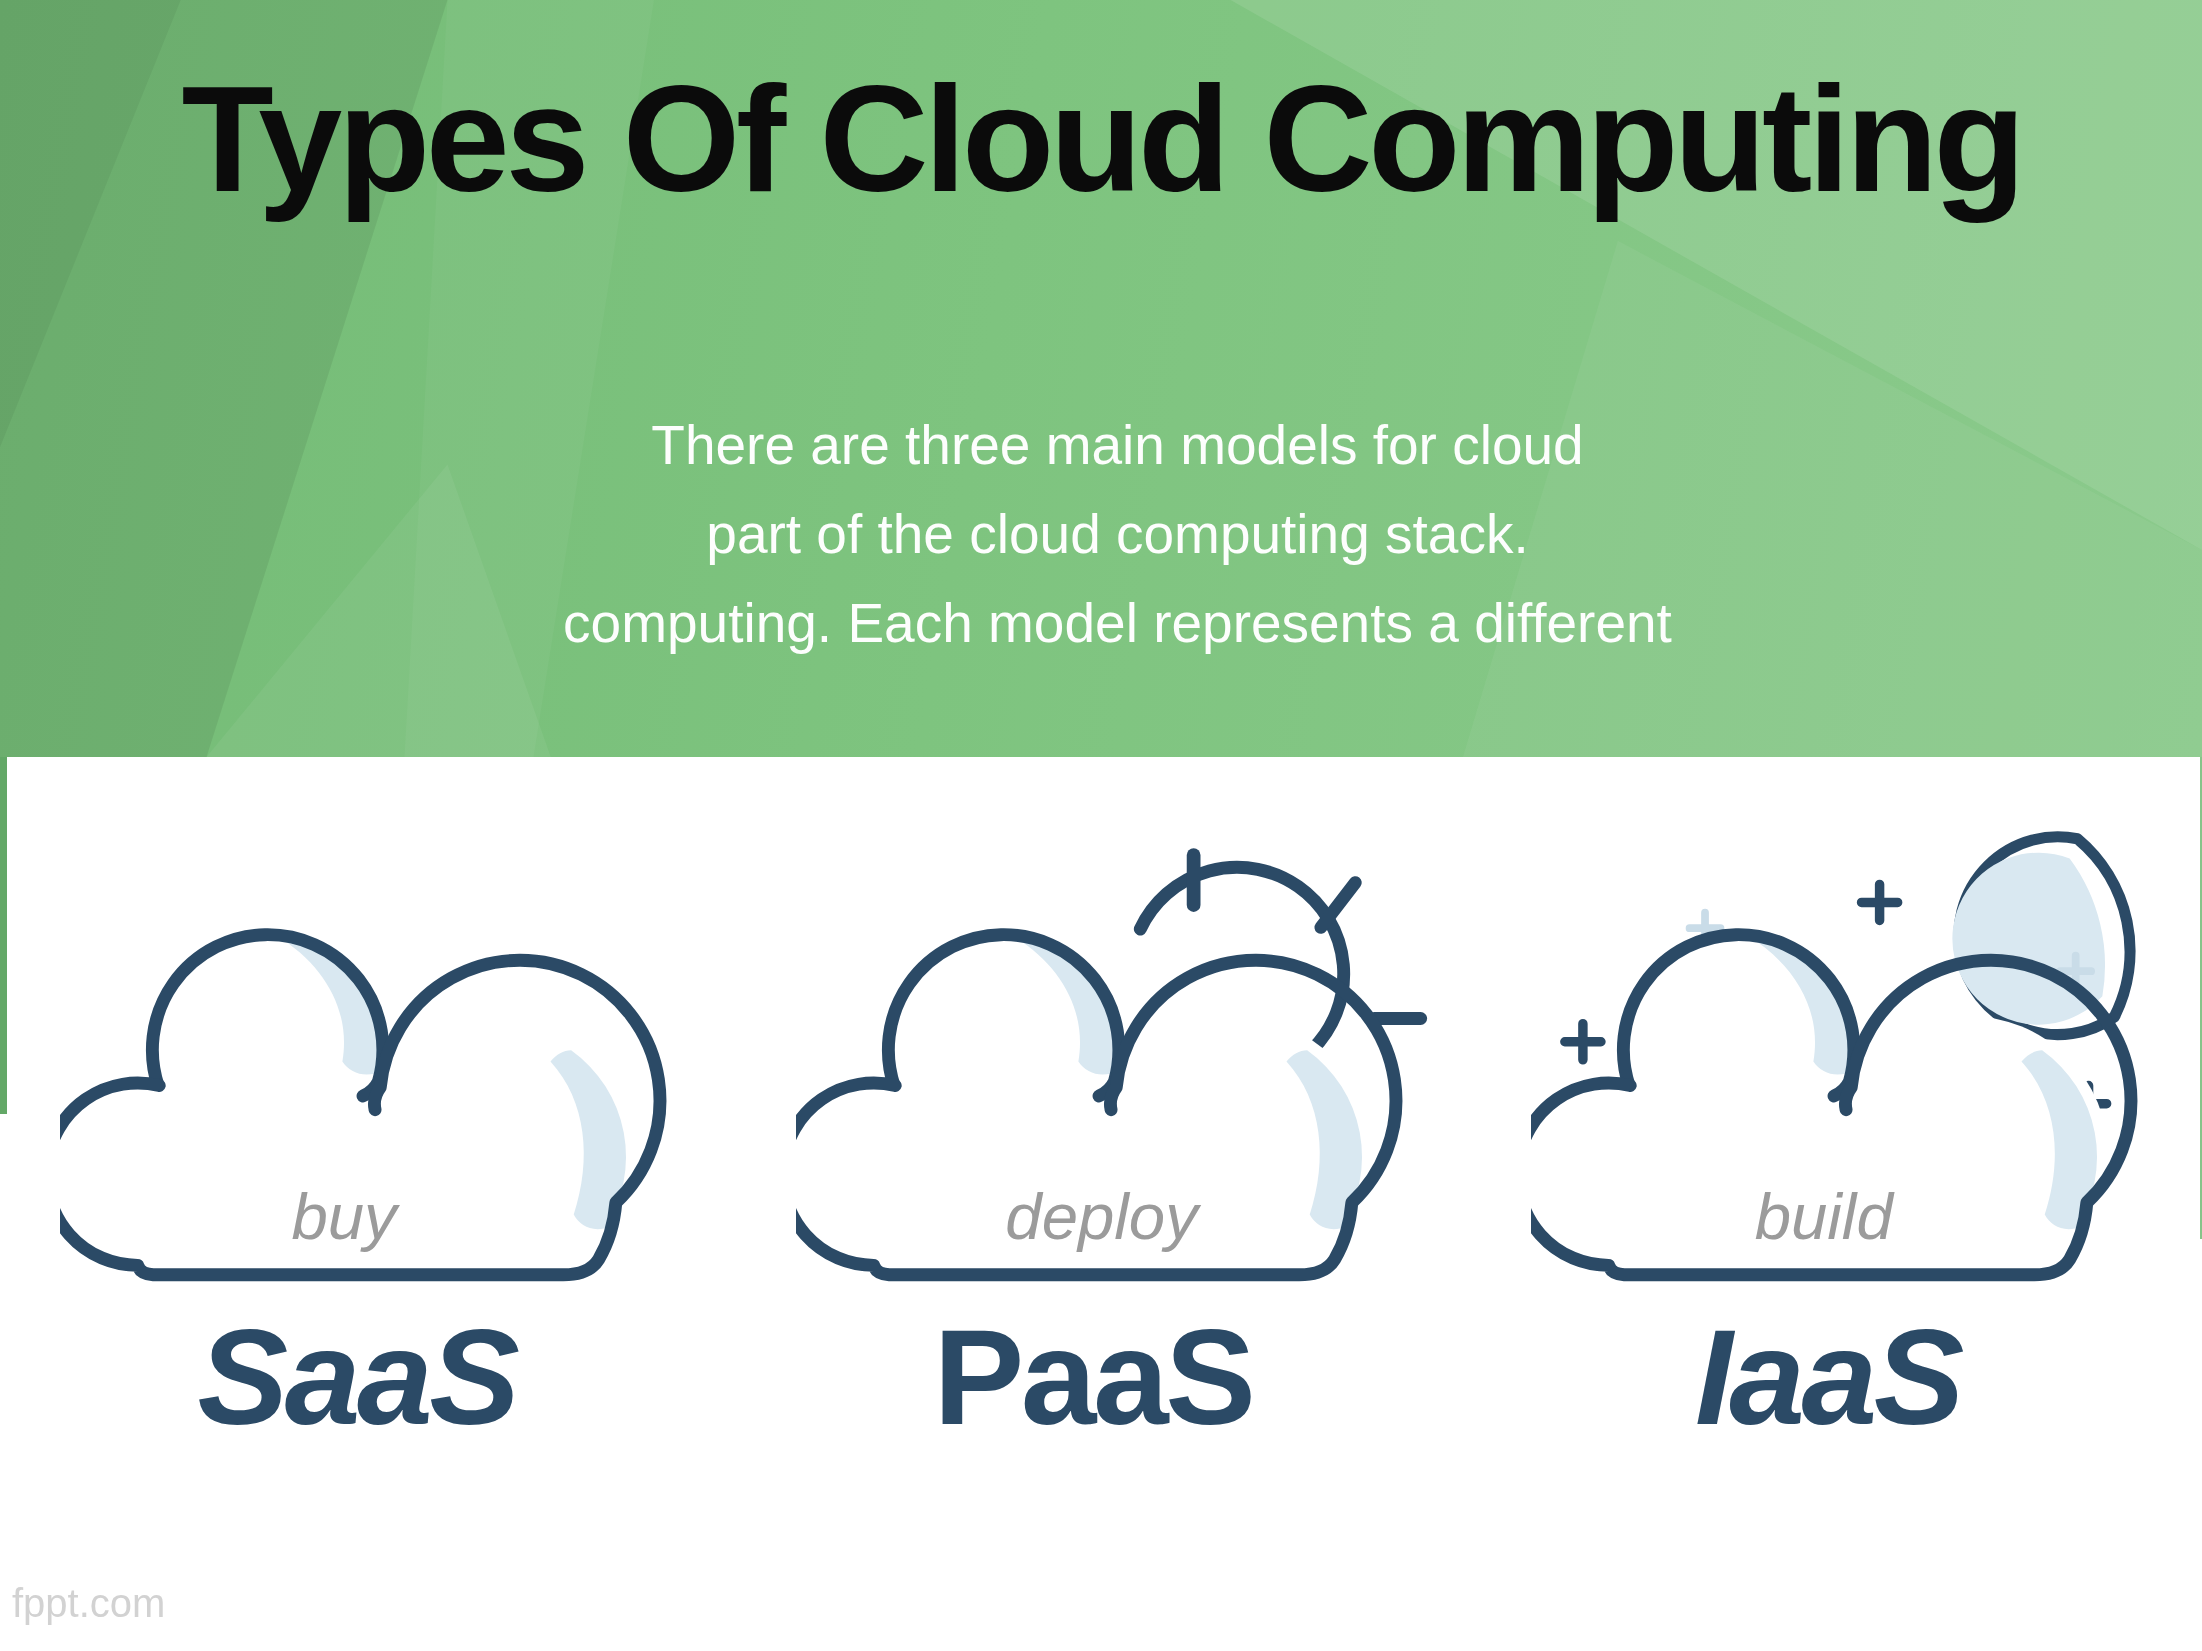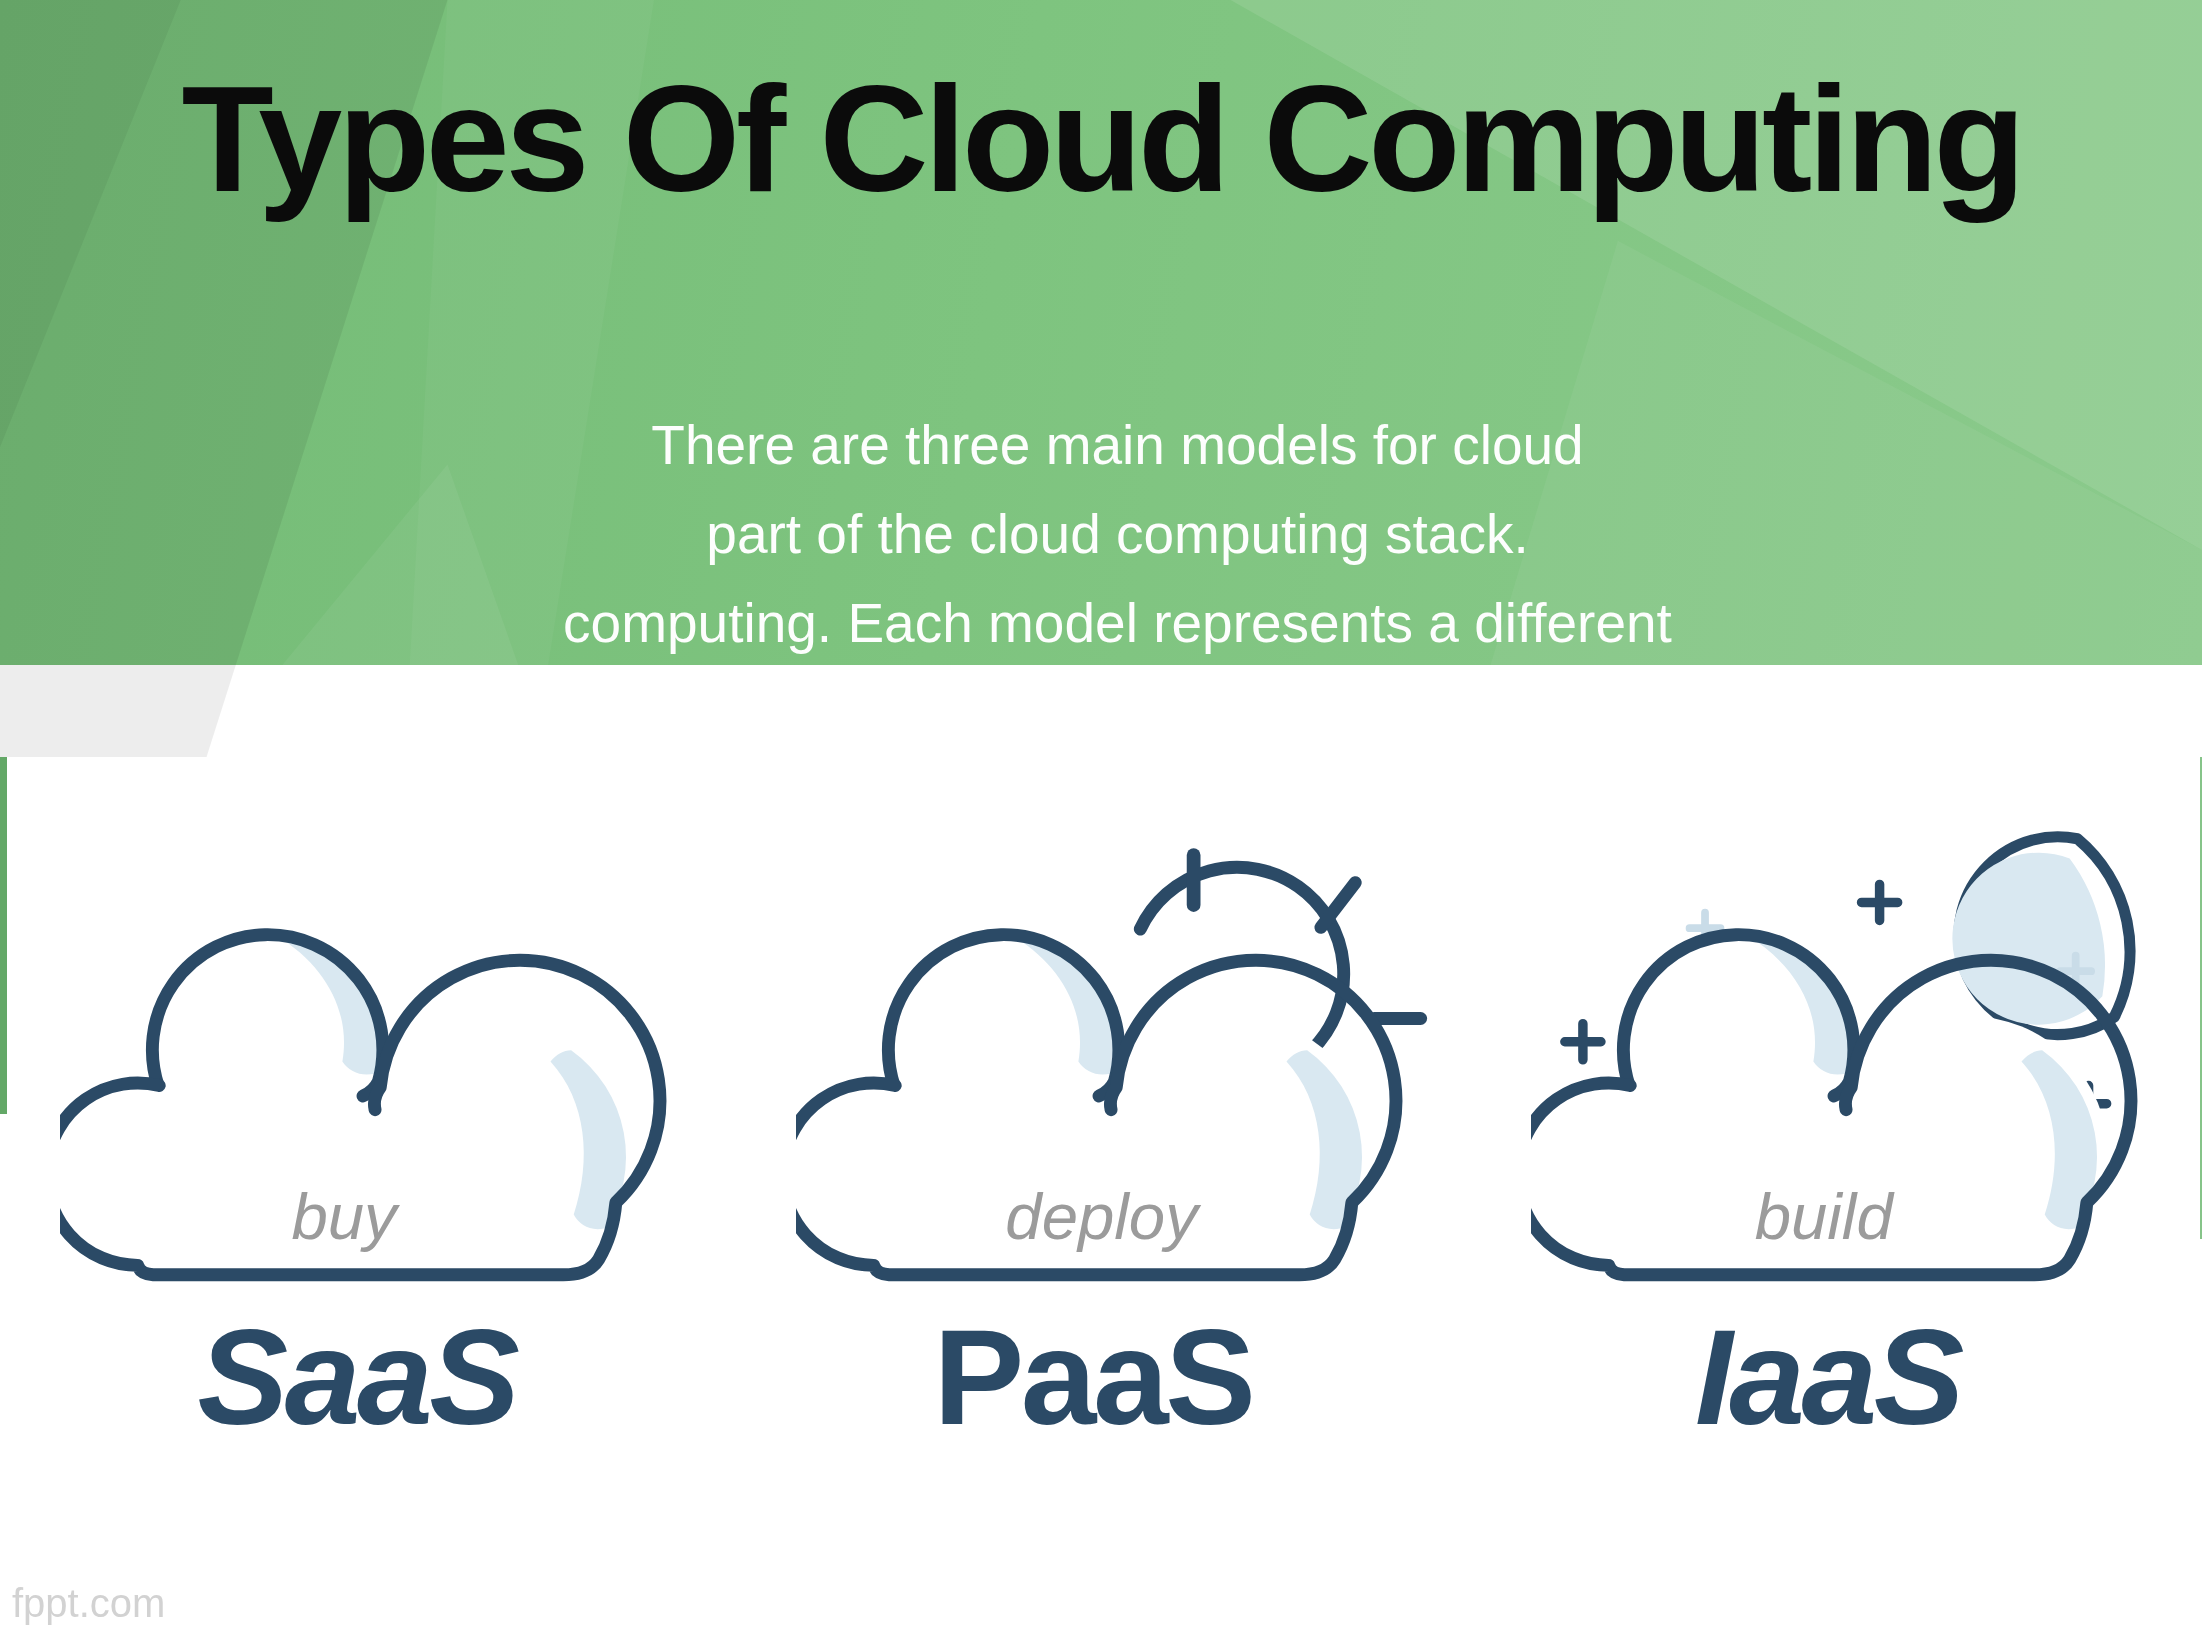--- a/index.html
+++ b/index.html
@@ -1,20 +1,20 @@
 <!DOCTYPE html>
 <html style="font-size:13.8px"><head>
 <meta charset="utf-8">
 <style>
   html,body{margin:0;padding:0;background:#ffffff;}
   .slide{position:relative;width:2203px;height:1652px;overflow:hidden;
          font-family:"Liberation Sans", sans-serif;background:#ffffff;}
 
   
-  .header{position:absolute;left:0;top:0;width:2203px;height:665px;
+  .header{position:absolute;left:0;top:0;width:2203px;height:757px;
           background:linear-gradient(100deg,#74bb76 0%,#7ec47f 45%,#8bca8c 100%);}
   .header svg.facets{position:absolute;left:0;top:0;width:2203px;height:757px;display:block;}
 
   .page-title{position:absolute;left:0;top:52px;width:2203px;margin:0;
               text-align:center;font-size:151px;font-weight:700;letter-spacing:-4.3px;
               color:#0b0b0b;}
   .subtitle{position:absolute;left:0;top:385px;width:2203px;margin:16px;text-align:center;
             font-size:55px;line-height:89px;font-weight:400;color:#fdfefd;}
   .subtitle span{display:block;}
 

